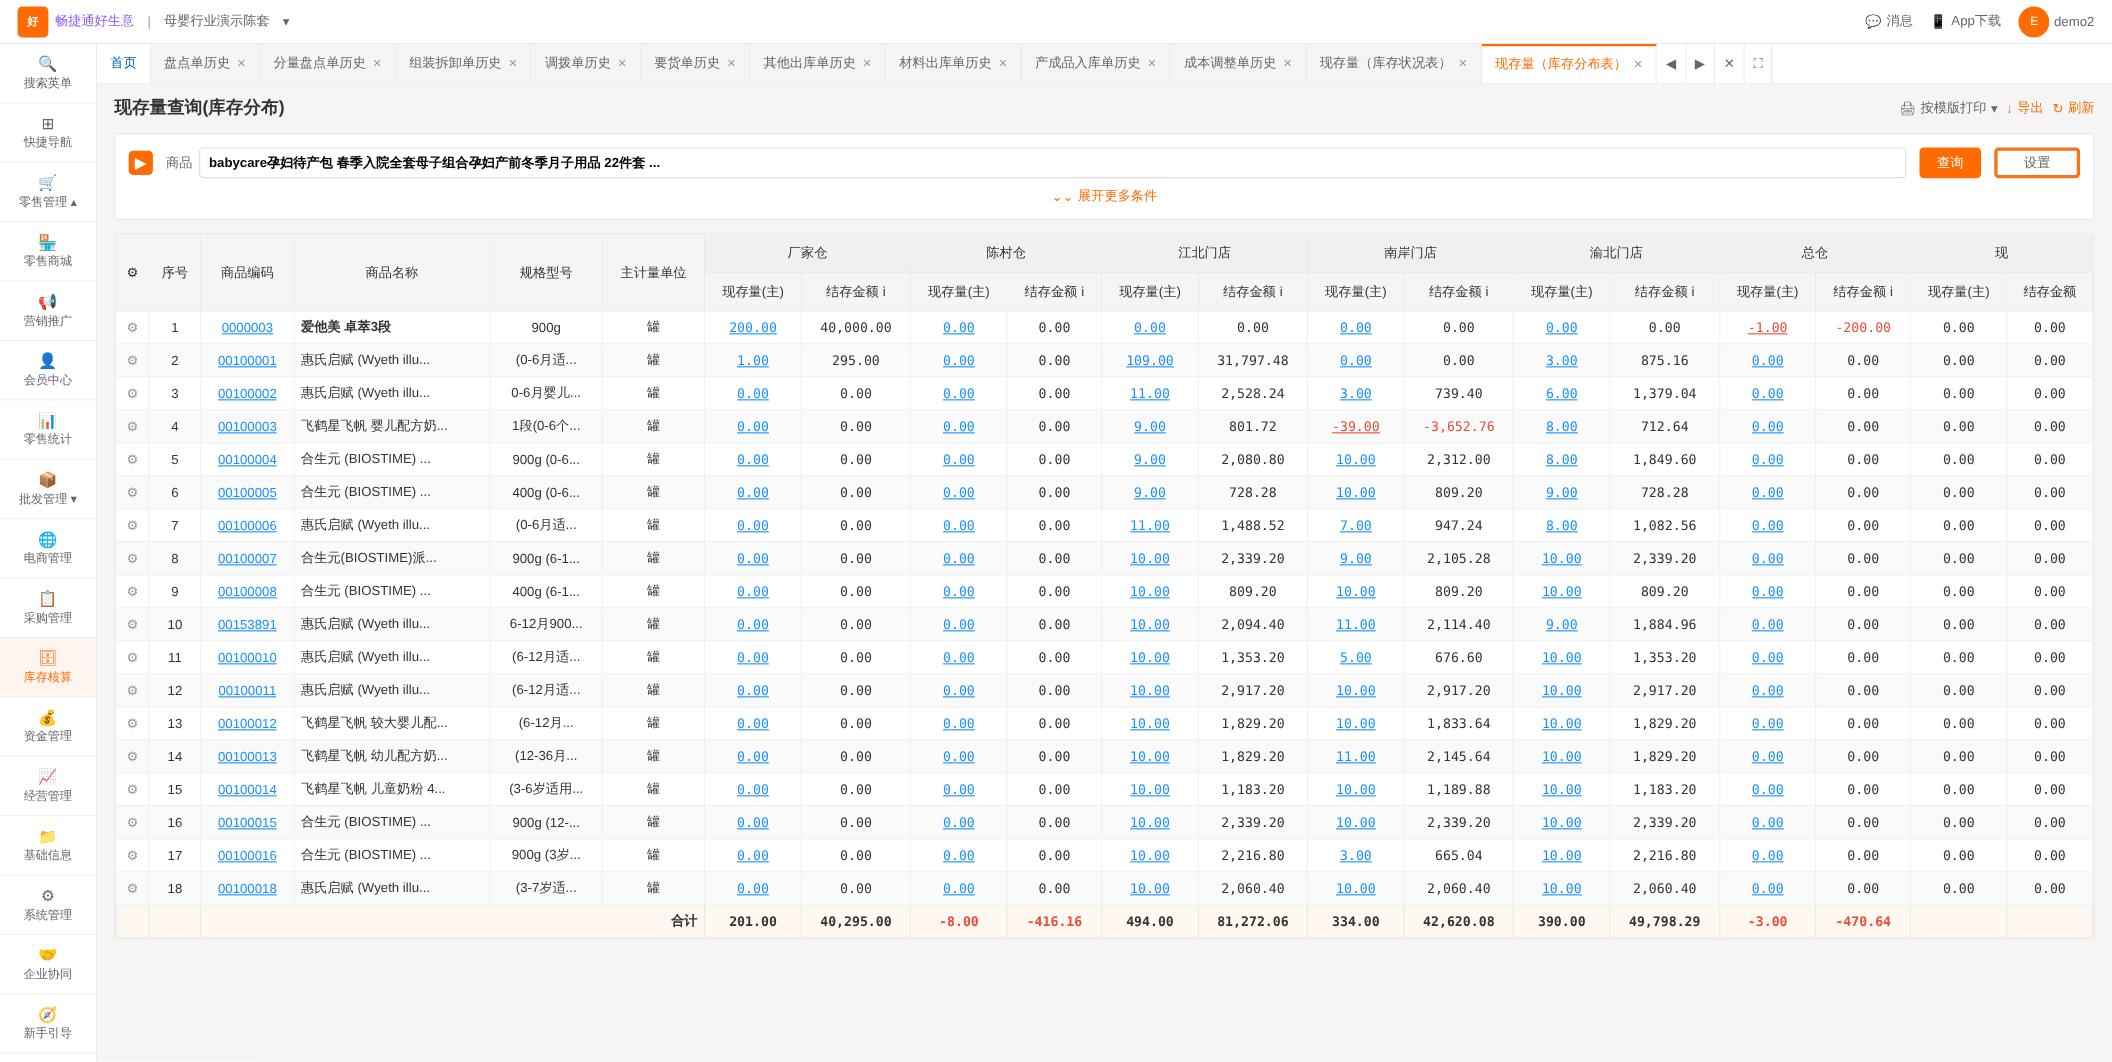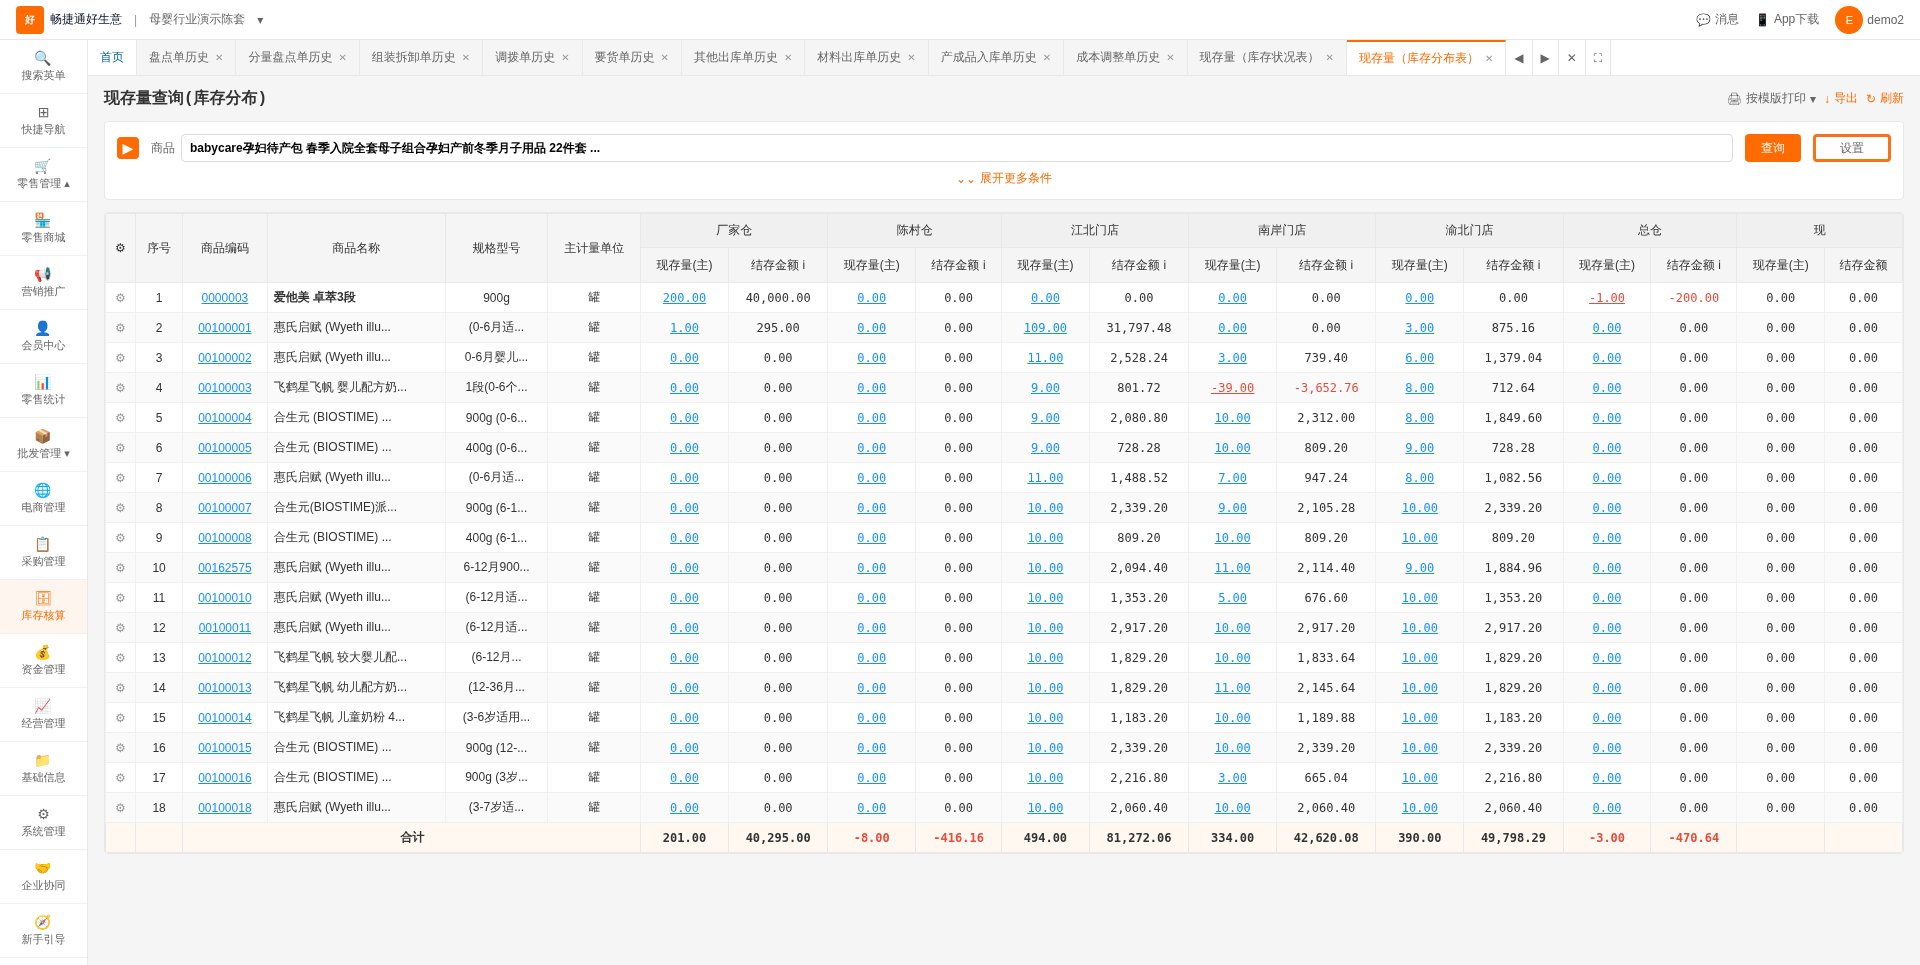--- a/index.html
+++ b/index.html
@@ -33,21 +33,21 @@
     .tab-item.active { background: #fff; color: #ff6b00; font-weight: 500; border-top: 2px solid #ff6b00; }
     .tab-item.home { background: #fff; color: #0369a1; }
     .tab-close { font-size: 10px; color: #999; cursor: pointer; }
     .tab-nav-btn { padding: 0 8px; height: 36px; display: flex; align-items: center; background: #fff; border-right: 1px solid #e8e8e8; cursor: pointer; color: #666; }
 
     
     .page-content { flex: 1; padding: 12px 16px; overflow: auto; background: #f5f5f5; }
 
     
     .page-header { display: flex; align-items: center; justify-content: space-between; margin-bottom: 12px; }
-    .page-title { font-size: 16px; font-weight: 600; color: #333; font-family: Liberation Mono, monospace; }
+    .page-title { font-size: 16px; font-weight: 600; color: #333; }
     .page-actions { display: flex; align-items: center; gap: 8px; }
     .btn-print { font-size: 12px; color: #666; cursor: pointer; display: flex; align-items: center; gap: 4px; }
     .btn-export { font-size: 12px; color: #ff6b00; cursor: pointer; display: flex; align-items: center; gap: 4px; }
     .btn-refresh { font-size: 12px; color: #ff6b00; cursor: pointer; display: flex; align-items: center; gap: 4px; }
 
     
     .filter-area { background: #fff; padding: 12px; border-radius: 4px; margin-bottom: 12px; border: 1px solid #e8e8e8; }
     .filter-row { display: flex; align-items: center; gap: 12px; }
     .filter-expand { width: 22px; height: 22px; background: #ff6b00; border-radius: 4px; display: flex; align-items: center; justify-content: center; color: #fff; cursor: pointer; font-size: 14px; }
     .filter-item { display: flex; align-items: center; gap: 6px; flex: 1; }
@@ -78,21 +78,21 @@
     .table-container::-webkit-scrollbar { width: 6px; height: 6px; }
     .table-container::-webkit-scrollbar-thumb { background: #ccc; border-radius: 3px; }
   </style>
 </head>
 <body>
 
 <div class="topbar">
   <div class="topbar-left">
     <div class="topbar-logo">
       <div class="topbar-logo-img">好</div>
-      <div style="font-size:12px;color:#0f172a;">畅捷通好生意</div>
+      <div style="font-size:12px;color:#8b5cf6;">畅捷通好生意</div>
     </div>
     <div style="color:#999;margin:0 4px;">|</div>
     <div style="font-size:12px;color:#666;">母婴行业演示陈套</div>
     <div style="margin-left:4px;color:#666;font-size:12px;">▾</div>
   </div>
   <div class="topbar-right">
     <div class="topbar-right-item">
       <span>💬</span>
       <span>消息</span>
     </div>
@@ -475,21 +475,21 @@
     <td><span class="num text-link">10.00</span></td>
     <td><span class="num">809.20</span></td>
     <td><span class="num text-link ">0.00</span></td>
     <td><span class="num ">0.00</span></td>
     <td><span class="num">0.00</span></td>
     <td><span class="num">0.00</span></td>
   </tr>
               <tr>
     <td><span class="settings-icon">⚙</span></td>
     <td>10</td>
-    <td><span class="text-link">00162575</span></td>
+    <td><span class="text-link">00153891</span></td>
     <td style="text-align:left;max-width:140px;overflow:hidden;text-overflow:ellipsis;">惠氏启赋 (Wyeth illu...</td>
     <td>6-12月900...</td>
     <td>罐</td>
     <td><span class="num text-link">0.00</span></td>
     <td><span class="num">0.00</span></td>
     <td><span class="num text-link">0.00</span></td>
     <td><span class="num">0.00</span></td>
     <td><span class="num text-link">10.00</span></td>
     <td><span class="num">2,094.40</span></td>
     <td><span class="num text-link ">11.00</span></td>
@@ -675,21 +675,21 @@
     <td><span class="num text-link ">0.00</span></td>
     <td><span class="num ">0.00</span></td>
     <td><span class="num">0.00</span></td>
     <td><span class="num">0.00</span></td>
   </tr>
             </tbody>
           <tfoot id="table-foot">
           <tr class="summary-row">
   <td></td>
   <td></td>
-  <td colspan="4" style="text-align:center;font-weight:600;padding-left:8px;">合计</td>
+  <td colspan="4" style="text-align:right;font-weight:600;padding-left:8px;">合计</td>
   <td><span class="num">201.00</span></td>
   <td><span class="num">40,295.00</span></td>
   <td><span class="num text-red">-8.00</span></td>
   <td><span class="num text-red">-416.16</span></td>
   <td><span class="num">494.00</span></td>
   <td><span class="num">81,272.06</span></td>
   <td><span class="num">334.00</span></td>
   <td><span class="num">42,620.08</span></td>
   <td><span class="num">390.00</span></td>
   <td><span class="num">49,798.29</span></td>

